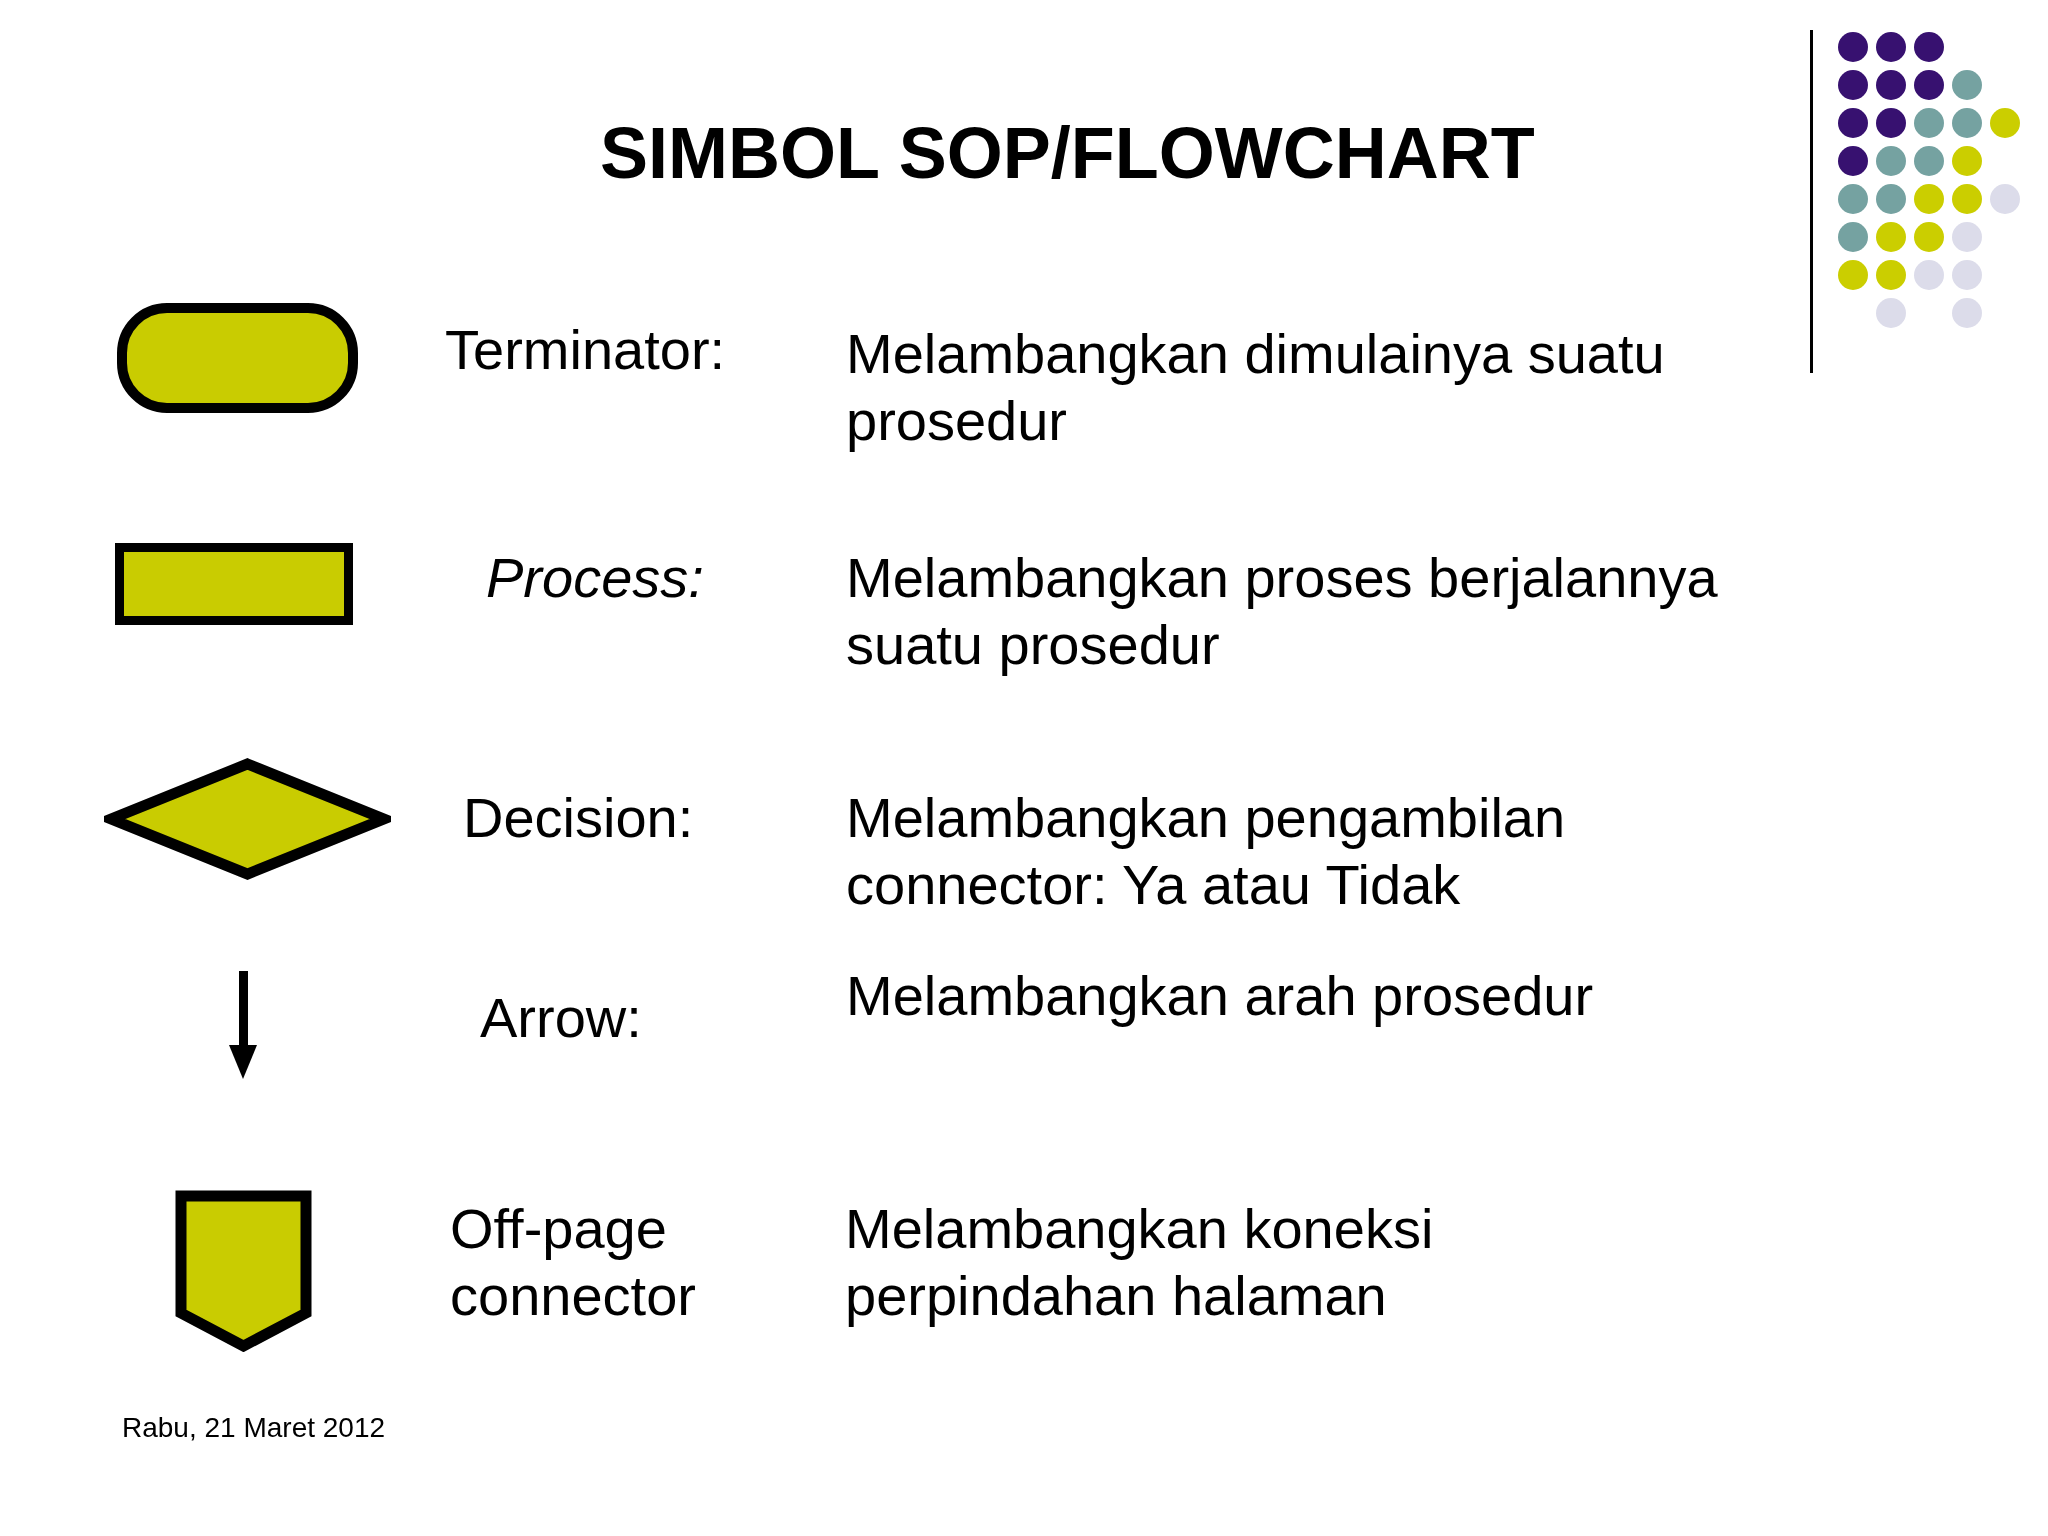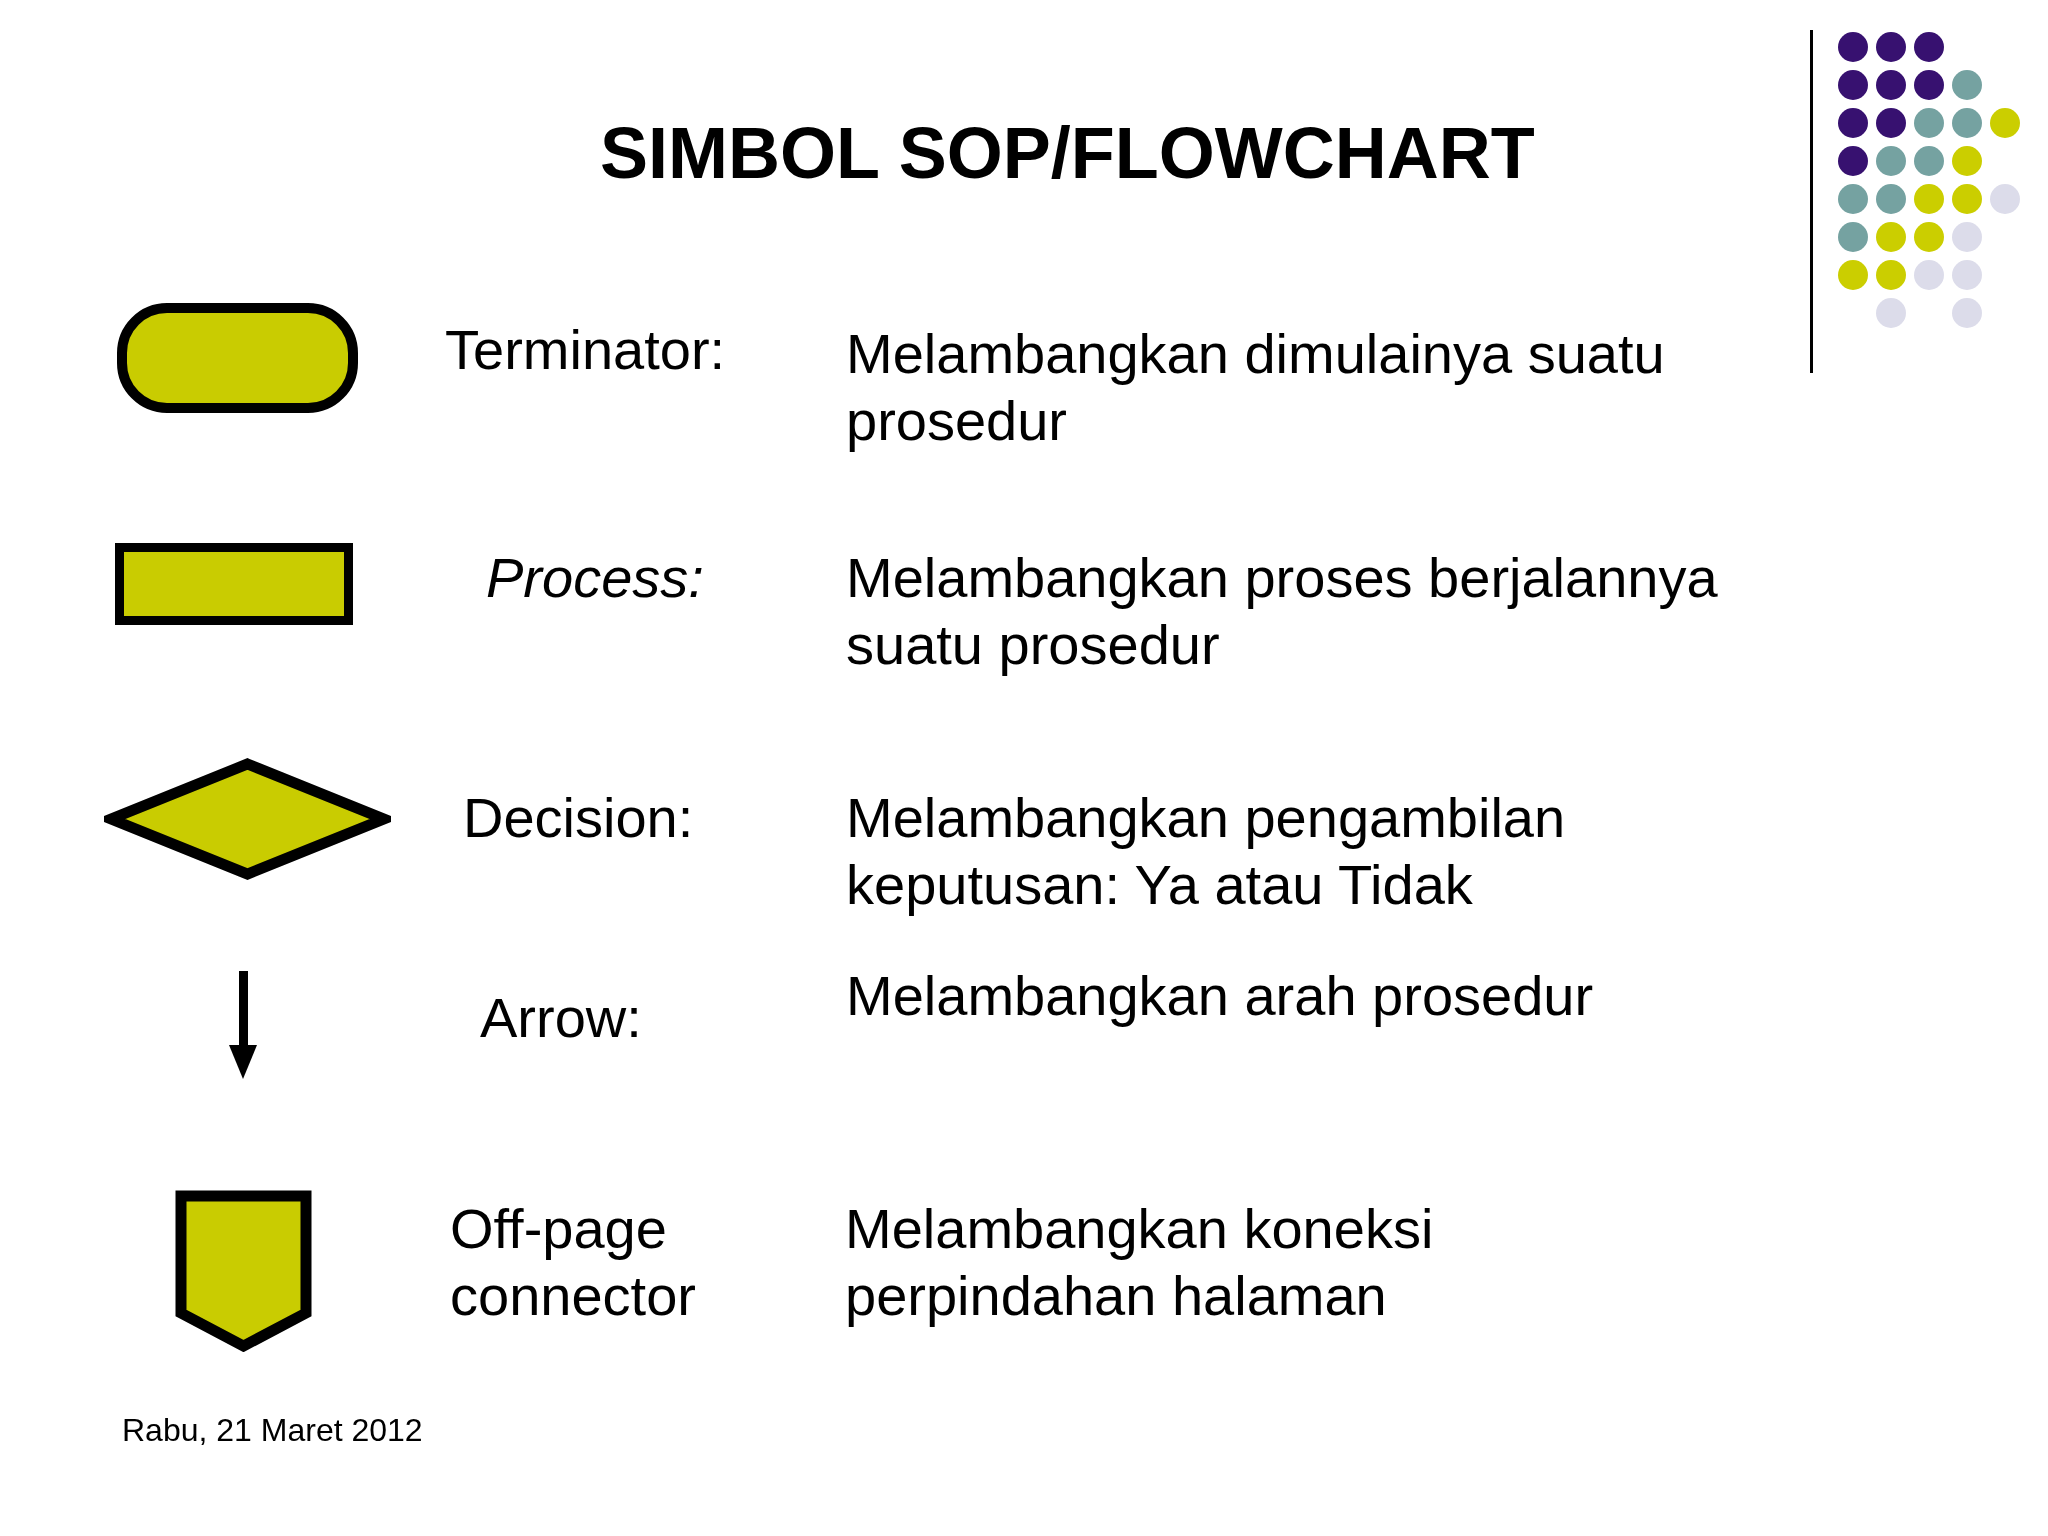--- a/index.html
+++ b/index.html
@@ -11,21 +11,21 @@
     position:relative;
     overflow:hidden;
   }
   .abs { position:absolute; }
   .title {
     font-size:72px; font-weight:bold; letter-spacing:0px; white-space:nowrap;
   }
   .label, .desc {
     font-size:56px; line-height:67px; white-space:pre-line;
   }
-  .footer-date { font-size:32px; }
+  .footer-date { font-size:28px; }
   .vline { width:3px; background:#000; }
   .dot { position:absolute; width:30px; height:30px; border-radius:50%; }
   .shape-terminator {
     box-sizing:border-box;
     width:241px; height:110px;
     border:10px solid #000; border-radius:50px;
   }
   .shape-process {
     box-sizing:border-box;
     width:238px; height:82px;
@@ -82,21 +82,21 @@
 <div class="abs shape-process" style="left: 115px; top: 543px; background-color: rgb(201, 204, 1);"></div>
 <div class="abs label" style="left:486px; top:544px;font-style:italic;">Process:</div>
 <div class="abs desc" style="left:846px; top:544px;">Melambangkan proses berjalannya
 suatu prosedur</div>
 
 <svg class="abs" style="left:104px; top:757px;" width="287" height="124" viewBox="0 0 287 124">
   <polygon points="143.5,7 280,62 143.5,117 7,62" stroke="#000" stroke-width="11" fill="#C9CC01"></polygon>
 </svg>
 <div class="abs label" style="left:463px; top:784px;">Decision:</div>
 <div class="abs desc" style="left:846px; top:784px;">Melambangkan pengambilan
-keputusan: Ya atau Tidak</div>
+connector: Ya atau Tidak</div>
 
 <svg class="abs" style="left:217px; top:971px;" width="52" height="110" viewBox="0 0 52 110">
   <rect x="22" y="0" width="9" height="80" fill="#000"></rect>
   <polygon points="12,74 40,74 26,108" fill="#000"></polygon>
 </svg>
 <div class="abs label" style="left:463px; top:984px;margin-left:17px;">Arrow:</div>
 <div class="abs desc" style="left:846px; top:962px;">Melambangkan arah prosedur</div>
 
 <svg class="abs" style="left:175px; top:1190px;" width="137" height="162" viewBox="0 0 137 162">
   <polygon points="6,6 131,6 131,123 68.5,156 6,123" stroke="#000" stroke-width="11" fill="#C9CC01"></polygon>

